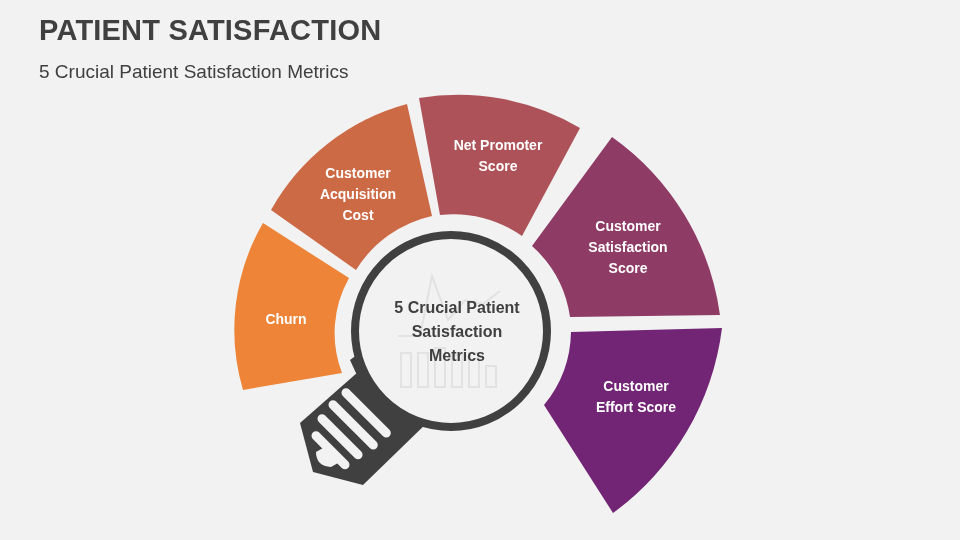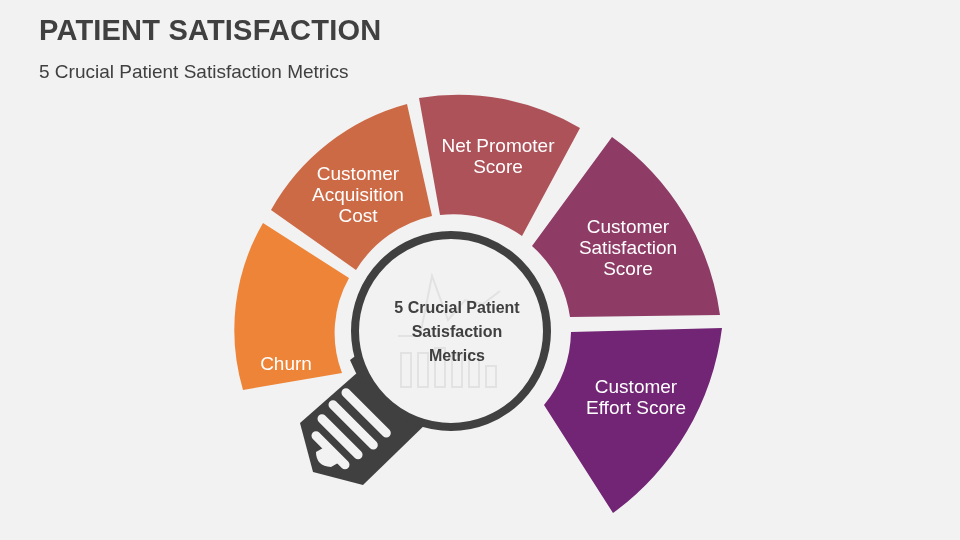--- a/index.html
+++ b/index.html
@@ -14,21 +14,21 @@
     font-size: 29px; font-weight: bold; color: #404040;
     letter-spacing: 0.2px;
   }
   .subtitle {
     position: absolute; left: 39px; top: 61px;
     font-size: 19px; color: #404040;
   }
   svg.diagram { position: absolute; left: 0; top: 0; }
   .seg-label {
     position: absolute;
-    color: #ffffff; font-weight: normal; font-size: 19px;
+    color: #ffffff; font-weight: bold; font-size: 14px;
     line-height: 21px; text-align: center;
     transform: translate(-50%, -50%);
     white-space: pre-line;
   }
   .center-label {
     position: absolute; left: 457px; top: 332px;
     transform: translate(-50%, -50%);
     width: 160px;
     color: #404040; font-weight: bold; font-size: 16px;
     line-height: 24px; text-align: center;
@@ -71,21 +71,21 @@
     <polyline points="398,336 420,336 432,276 448,320 465,300 483,304 500,291"></polyline>
     <rect x="401" y="353" width="10" height="34"></rect>
     <rect x="418" y="353" width="10" height="34"></rect>
     <rect x="435" y="348" width="10" height="39"></rect>
     <rect x="452" y="355" width="10" height="32"></rect>
     <rect x="469" y="353" width="10" height="34"></rect>
     <rect x="486" y="366" width="10" height="21"></rect>
   </g>
 </svg>
 
-<div class="seg-label" style="left:286px; top:319px;margin-top:44px;">Churn</div>
+<div class="seg-label" style="left:286px; top:319px;">Churn</div>
 <div class="seg-label" style="left:358px; top:194px;">Customer
 Acquisition
 Cost</div>
 <div class="seg-label" style="left:498px; top:156px;">Net Promoter
 Score</div>
 <div class="seg-label" style="left:628px; top:247px;">Customer
 Satisfaction
 Score</div>
 <div class="seg-label" style="left:636px; top:397px;">Customer
 Effort Score</div>

